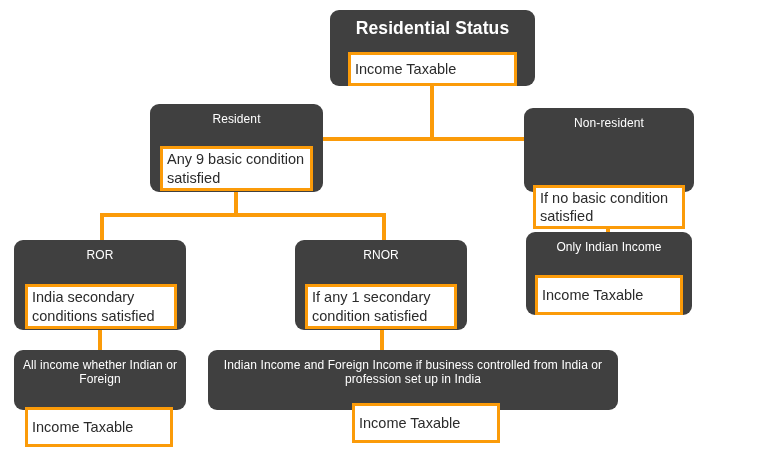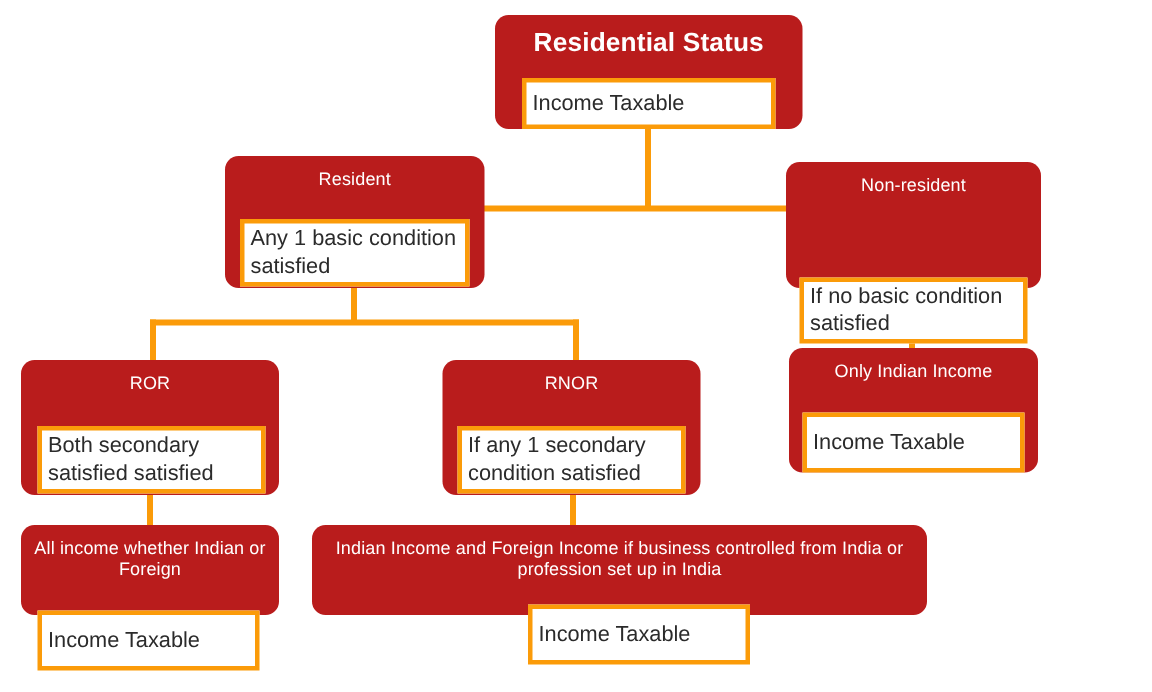--- a/index.html
+++ b/index.html
@@ -16,21 +16,21 @@
     overflow: hidden;
   }
   
   .conn {
     position: absolute;
     background: #fb9b09;
   }
   
   .node {
     position: absolute;
-    background: #b91c1c;
+    background: #404040;
     border-radius: 9px;
     box-sizing: border-box;
     color: #ffffff;
     text-align: center;
     display: flex;
     align-items: flex-start;
     justify-content: center;
     padding-top: 8px;
   }
   .node .title {
@@ -90,35 +90,35 @@
     <span class="title">Residential Status</span>
   </div>
   <div class="subbox" style="left:348px; top:52px; width:169px; height:34px;">
     <span class="txt">Income Taxable</span>
   </div>
 
   <div class="node" style="left:150px; top:104px; width:173px; height:88px;">
     <span class="title">Resident</span>
   </div>
   <div class="subbox" style="left:160px; top:146px; width:153px; height:45px;">
-    <span class="txt">Any 1 basic condition satisfied</span>
+    <span class="txt">Any 9 basic condition satisfied</span>
   </div>
 
   <div class="node" style="left:524px; top:108px; width:170px; height:84px;">
     <span class="title">Non-resident</span>
   </div>
   <div class="subbox" style="left:533px; top:148px; width:152px; height:44px;margin-top:37px;">
     <span class="txt">If no basic condition satisfied</span>
   </div>
 
   <div class="node" style="left:14px; top:240px; width:172px; height:90px;">
     <span class="title">ROR</span>
   </div>
   <div class="subbox" style="left:25px; top:284px; width:152px; height:45px;">
-    <span class="txt">Both secondary satisfied satisfied</span>
+    <span class="txt">India secondary conditions satisfied</span>
   </div>
 
   <div class="node" style="left:295px; top:240px; width:172px; height:90px;">
     <span class="title">RNOR</span>
   </div>
   <div class="subbox" style="left:305px; top:284px; width:152px; height:45px;">
     <span class="txt">If any 1 secondary condition satisfied</span>
   </div>
 
   <div class="node" style="left:526px; top:232px; width:166px; height:83px;">

